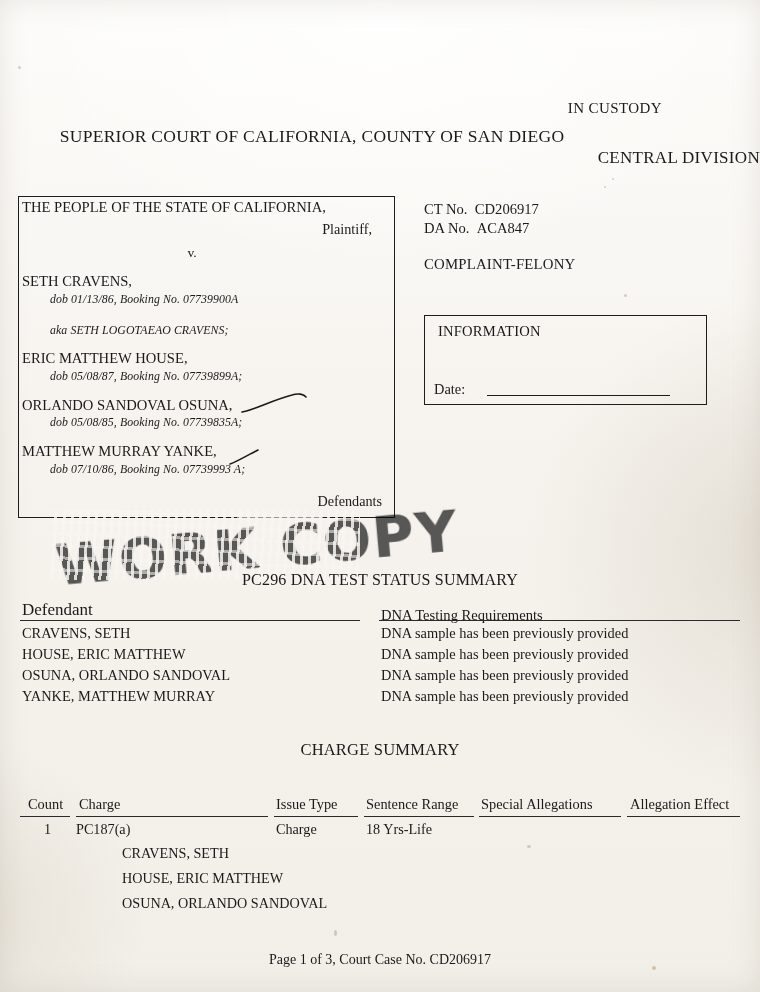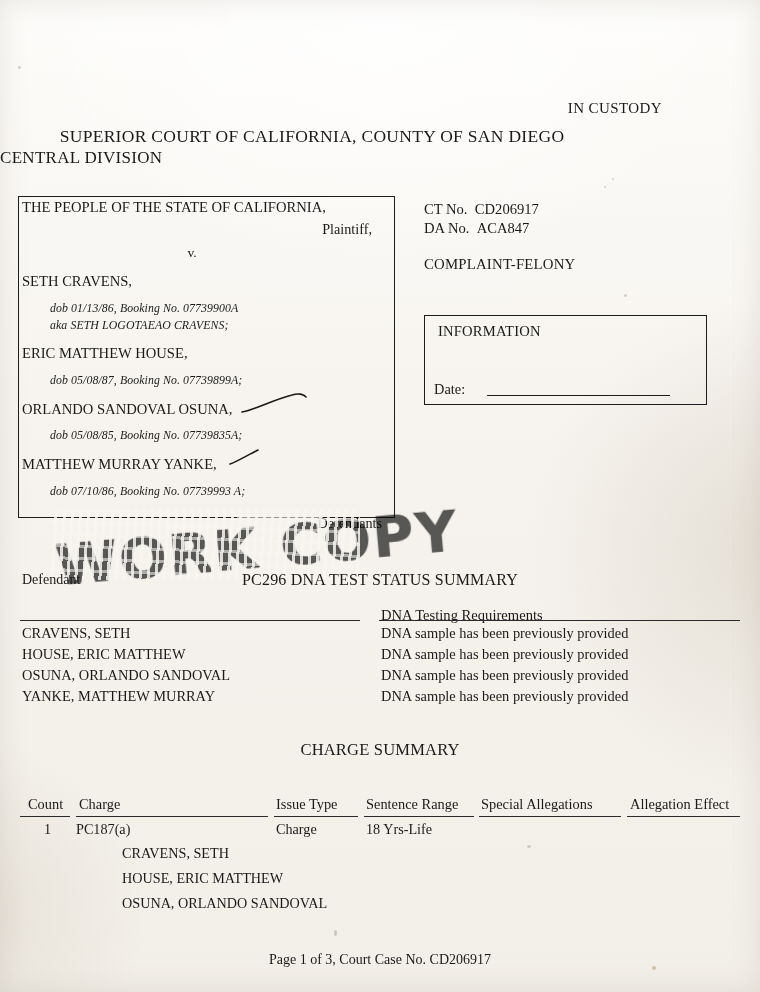--- a/index.html
+++ b/index.html
@@ -59,21 +59,21 @@
     width: 624px;
     text-align: center;
     font-size: 17.5px;
     letter-spacing: 0.3px;
   }
   .court-div {
     position: absolute;
     top: 148px;
     left: 0;
     width: 760px;
-    text-align: left;
+    text-align: right;
     font-size: 17px;
     letter-spacing: 0.3px;
   }
 
   
   .caption-box {
     position: absolute;
     left: 18px;
     top: 196px;
     width: 377px;
@@ -101,21 +101,21 @@
     text-align: center;
     margin-top: 10px;
     font-size: 13.5px;
   }
   .def-name {
     margin-top: 15px;
     font-size: 14.6px;
     position: relative;
   }
   .def-sub {
-    margin-top: 14px;
+    margin-top: 5px;
     margin-left: 28px;
     font-size: 11.8px;
     font-style: italic;
     letter-spacing: 0.1px;
   }
   .defendants-label {
     margin-top: 18px;
     width: 360px;
     text-align: right;
     font-size: 14.2px;
@@ -210,22 +210,22 @@
     top: 571px;
     left: 0;
     width: 760px;
     text-align: center;
     font-size: 16px;
     letter-spacing: 0.2px;
   }
   .dna-head-left {
     position: absolute;
     left: 22px;
-    top: 572px;
-    font-size: 14px;
+    top: 600px;
+    font-size: 17px;
     font-family: Liberation Serif, serif;
   }
   .dna-head-right {
     position: absolute;
     left: 381px;
     top: 607px;
     font-size: 14.6px;
   }
   .rule-left {
     position: absolute;
@@ -313,21 +313,21 @@
     <div class="court-div">CENTRAL DIVISION</div>
 
     <div class="caption-box"></div>
     <div class="caption-inner">
       <div class="people-line">THE PEOPLE OF THE STATE OF CALIFORNIA,</div>
       <div class="plaintiff">Plaintiff,</div>
       <div class="v-line">v.</div>
 
       <div class="def-name">SETH CRAVENS,</div>
       <div class="def-sub">dob 01/13/86, Booking No. 07739900A</div>
-      <div class="def-sub" style="margin-top:5px">aka  SETH LOGOTAEAO CRAVENS;</div>
+      <div class="def-sub" style="margin-top:19px">aka  SETH LOGOTAEAO CRAVENS;</div>
 
       <div class="def-name">ERIC MATTHEW HOUSE,</div>
       <div class="def-sub">dob 05/08/87, Booking No. 07739899A;</div>
 
       <div class="def-name">ORLANDO SANDOVAL OSUNA,</div>
       <div class="def-sub">dob 05/08/85, Booking No. 07739835A;</div>
 
       <div class="def-name">MATTHEW MURRAY YANKE,</div>
       <div class="def-sub">dob 07/10/86, Booking No. 07739993 A;</div>
 

